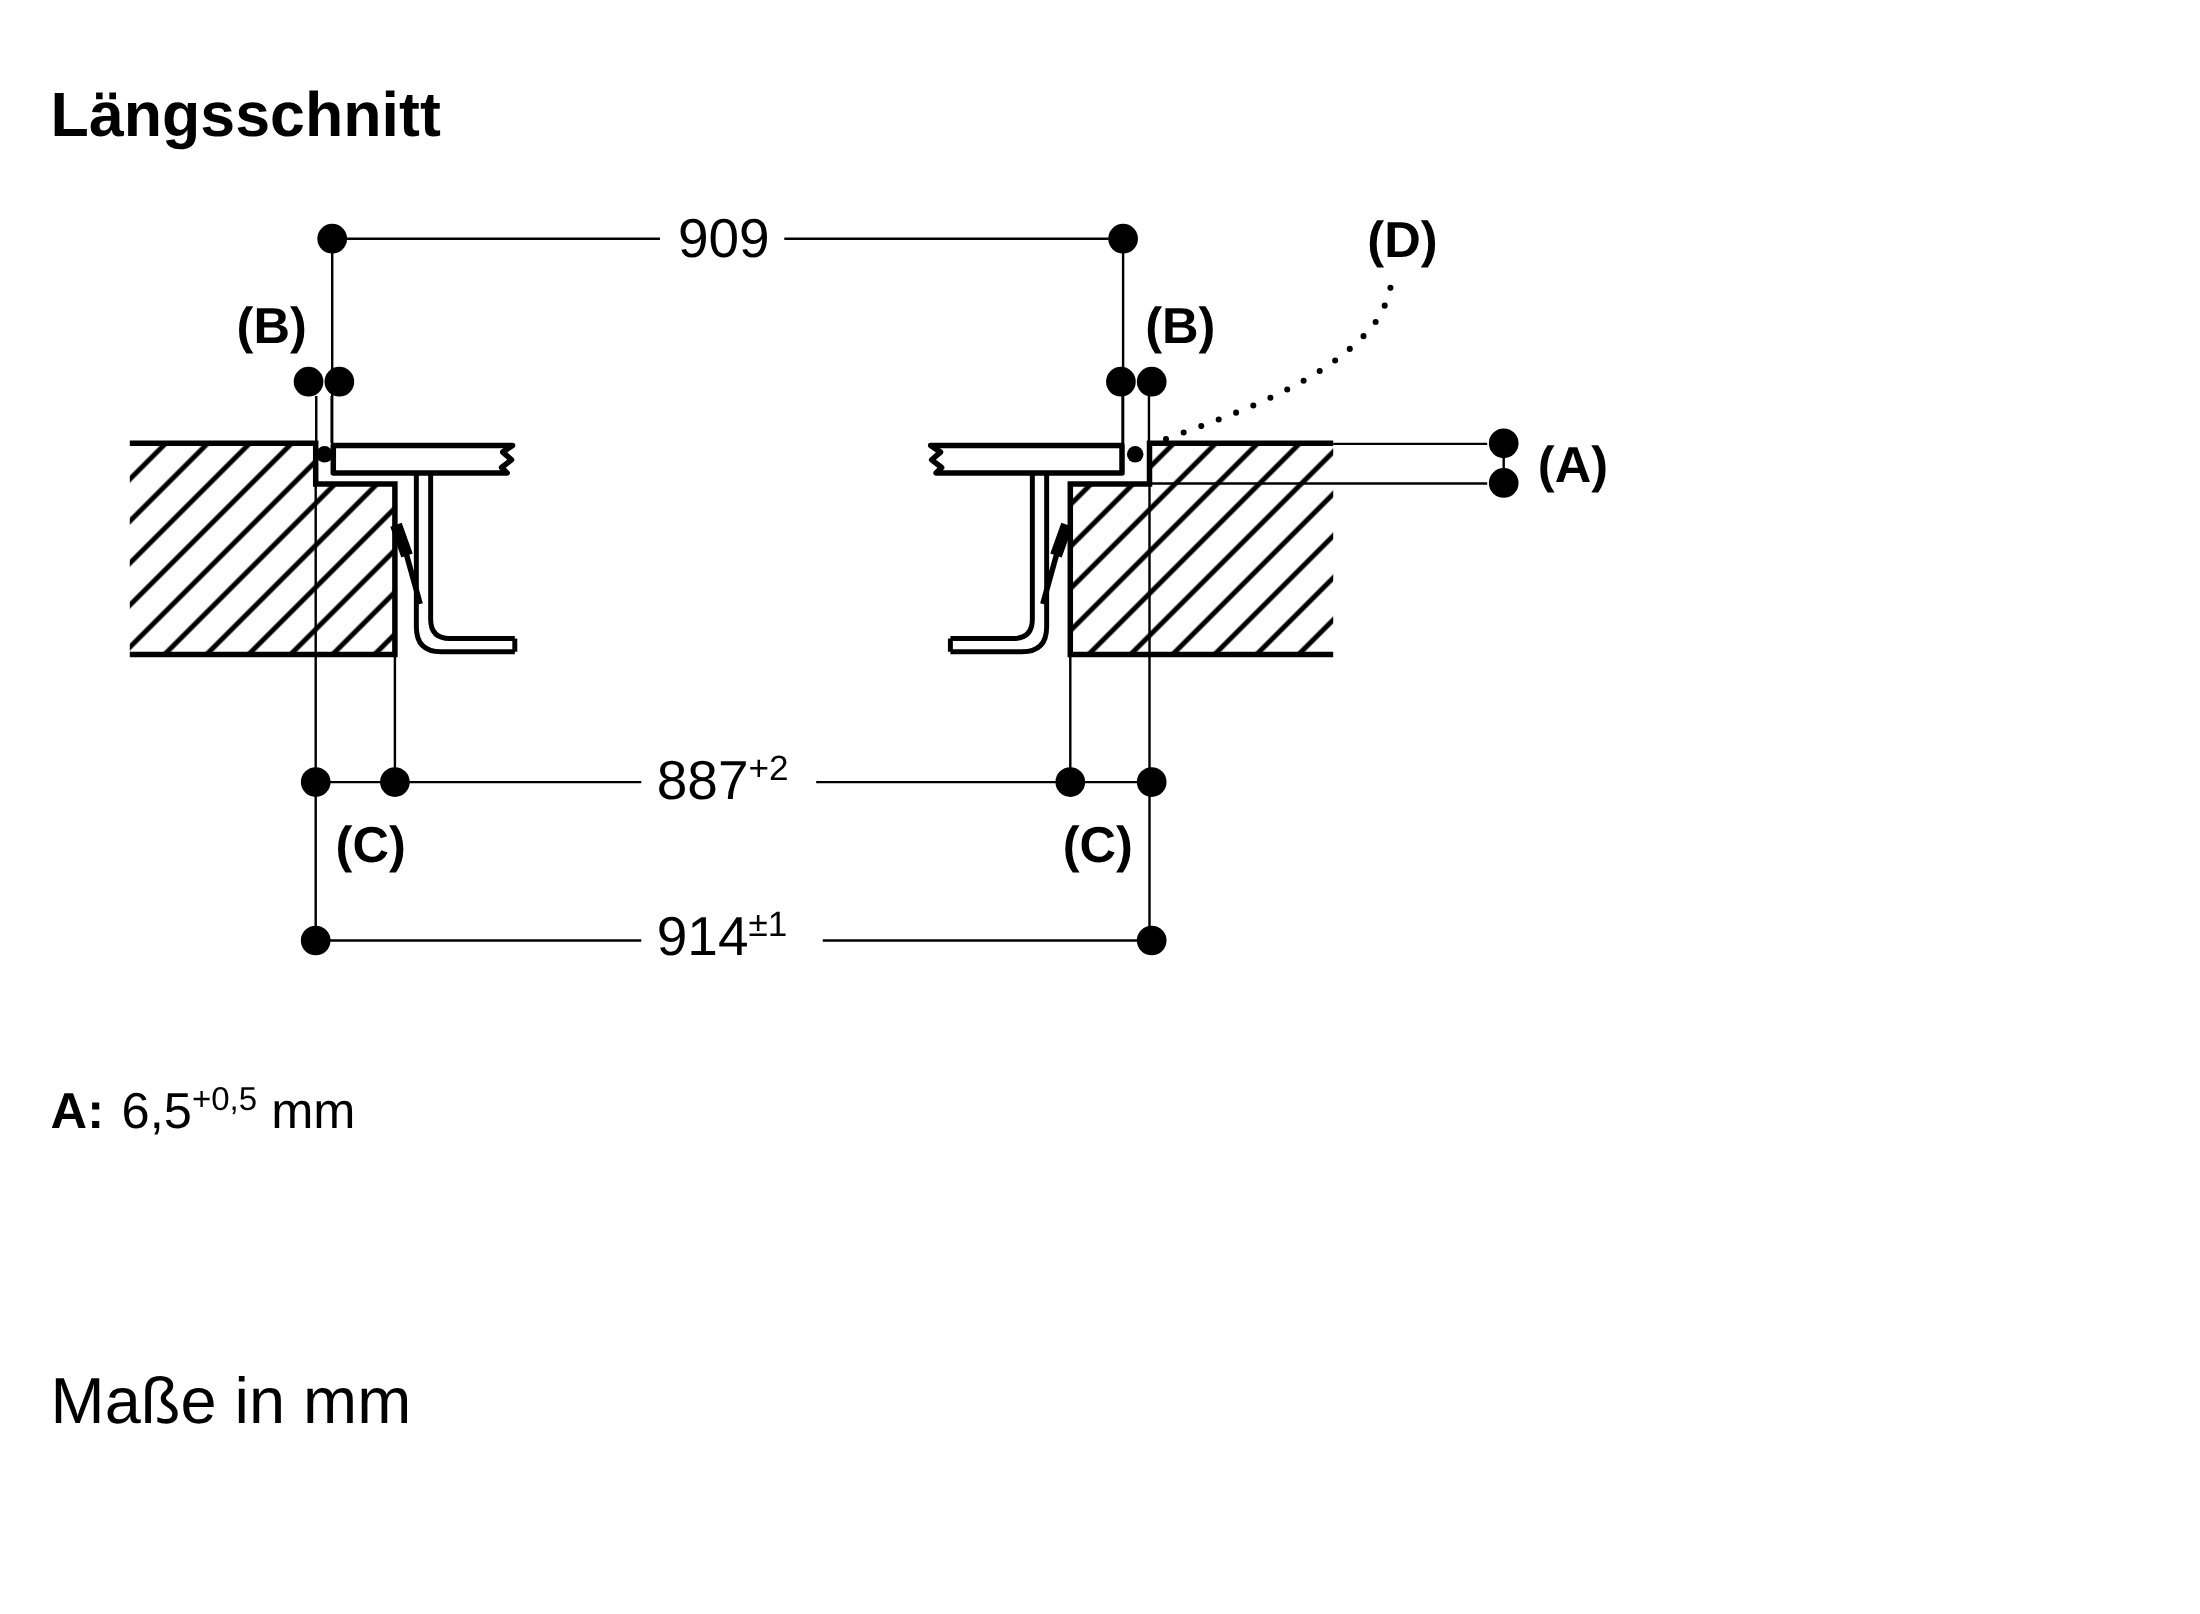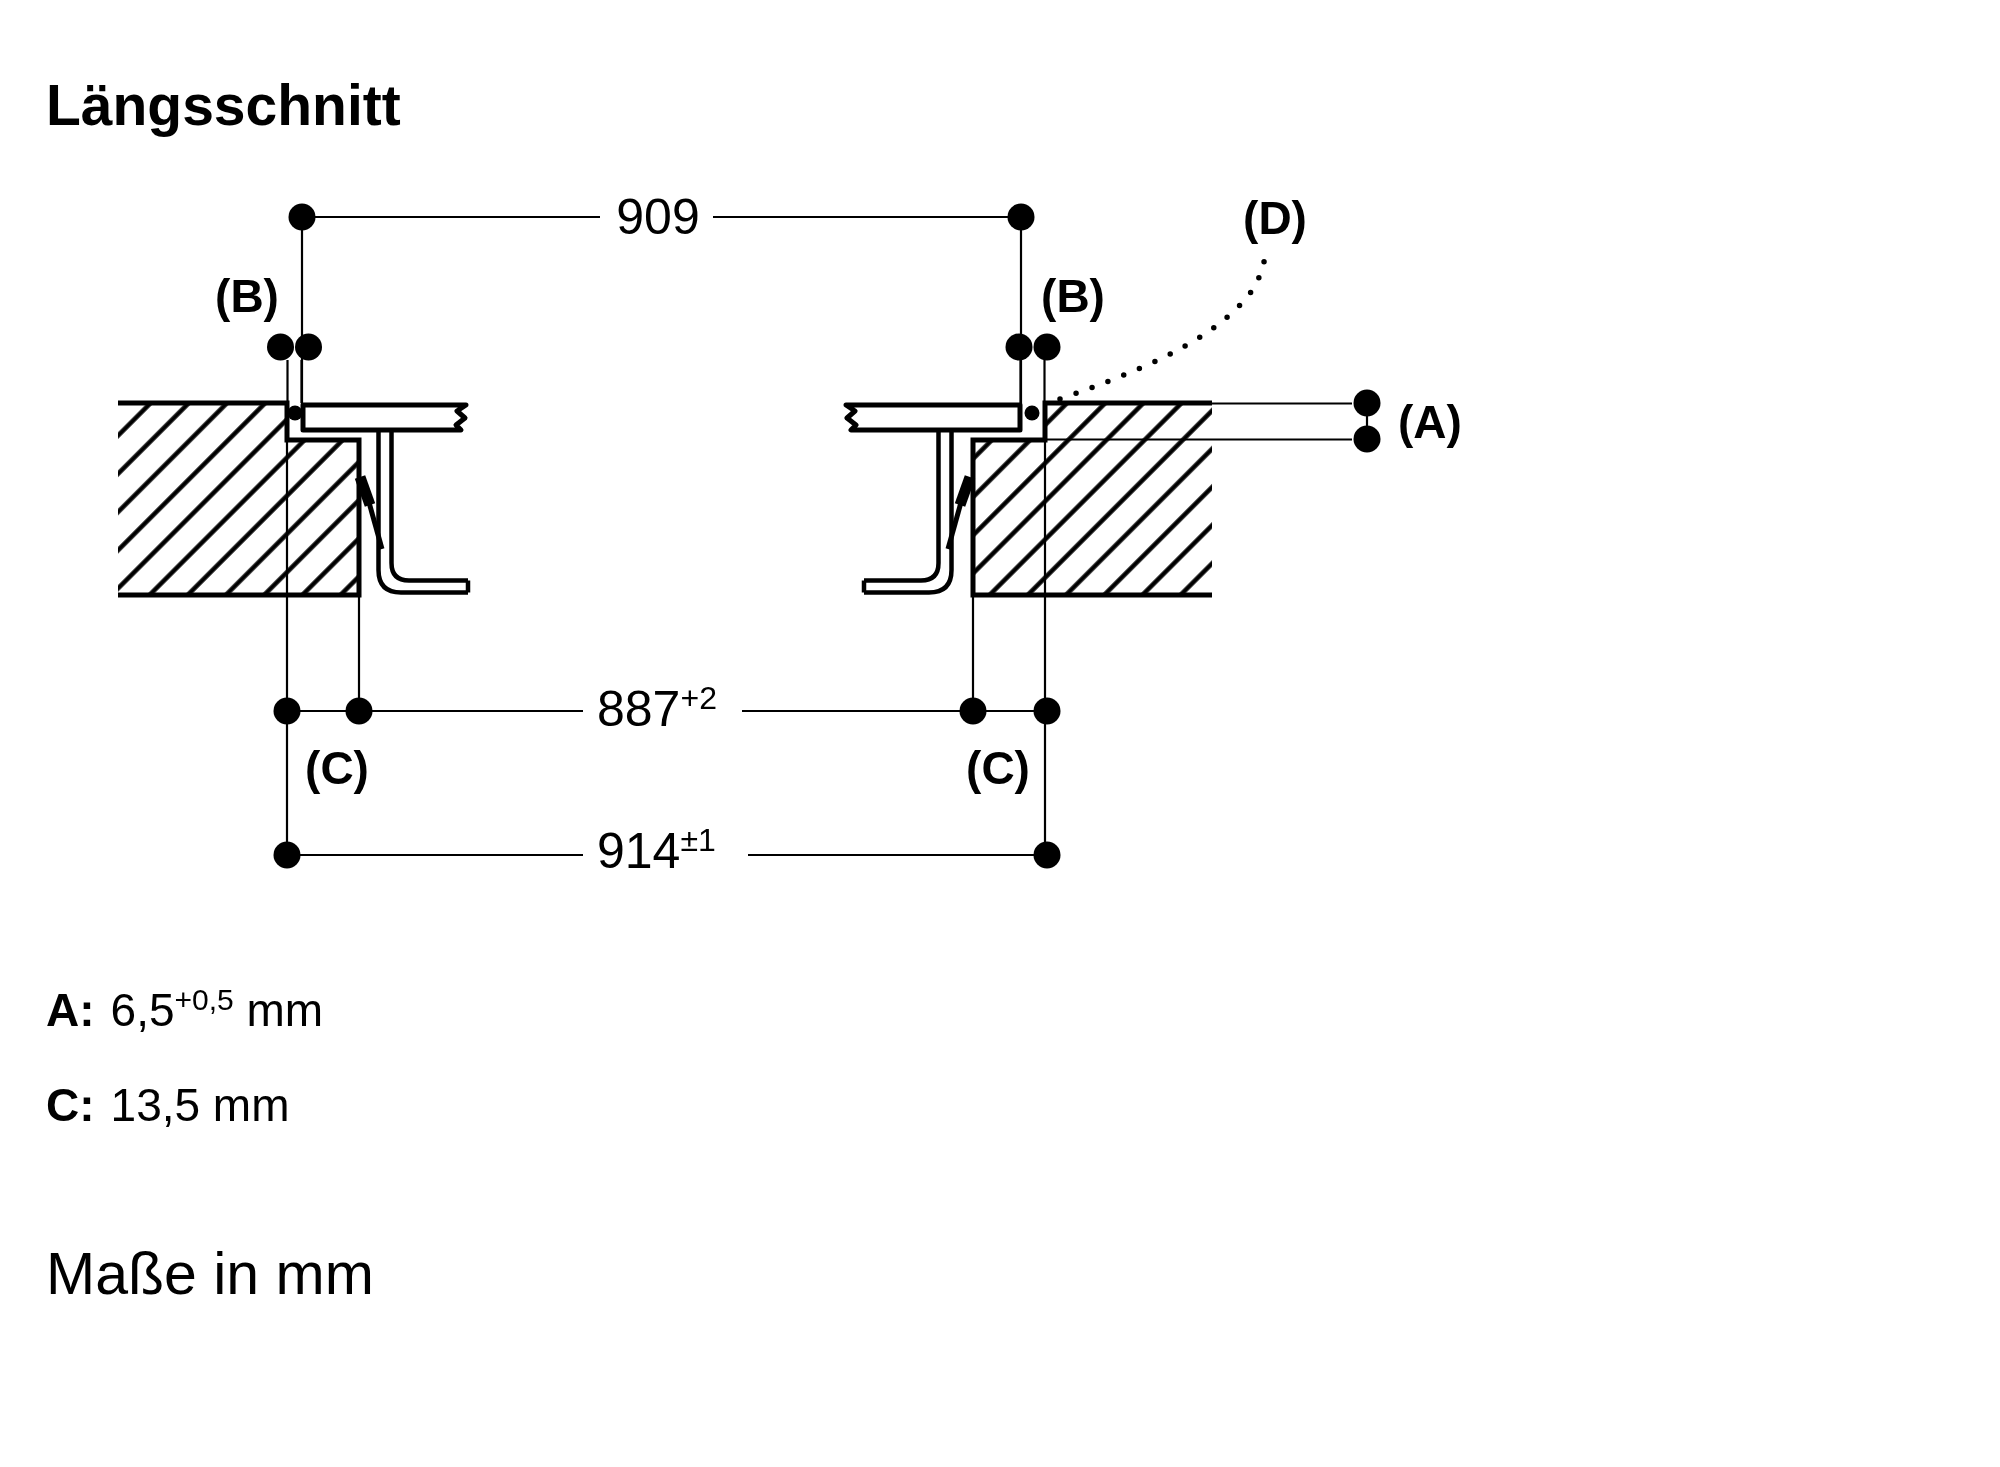--- a/index.html
+++ b/index.html
@@ -142,20 +142,17 @@
     <text class="lbl" x="337" y="784" text-anchor="middle">(C)</text>
     <text class="lbl" x="998" y="784" text-anchor="middle">(C)</text>
     <text class="lbl" x="1275" y="234" text-anchor="middle">(D)</text>
     <text class="lbl" x="1398" y="438">(A)</text>
   </svg>
 
   <div class="legend">
     <div class="legend-row">
       <span class="legend-key">A:</span><span class="legend-val"><span>6,5</span><sup>+0,5</sup><span> mm</span></span>
     </div>
-    <div class="legend-row">
-      <span class="legend-key">C:</span><span class="legend-val"><span>13,5</span><sup></sup><span> mm</span></span>
-    </div>
   </div>
 
   <div class="footer-note">Maße in mm</div>
 
 </div>
 
 </body></html>

